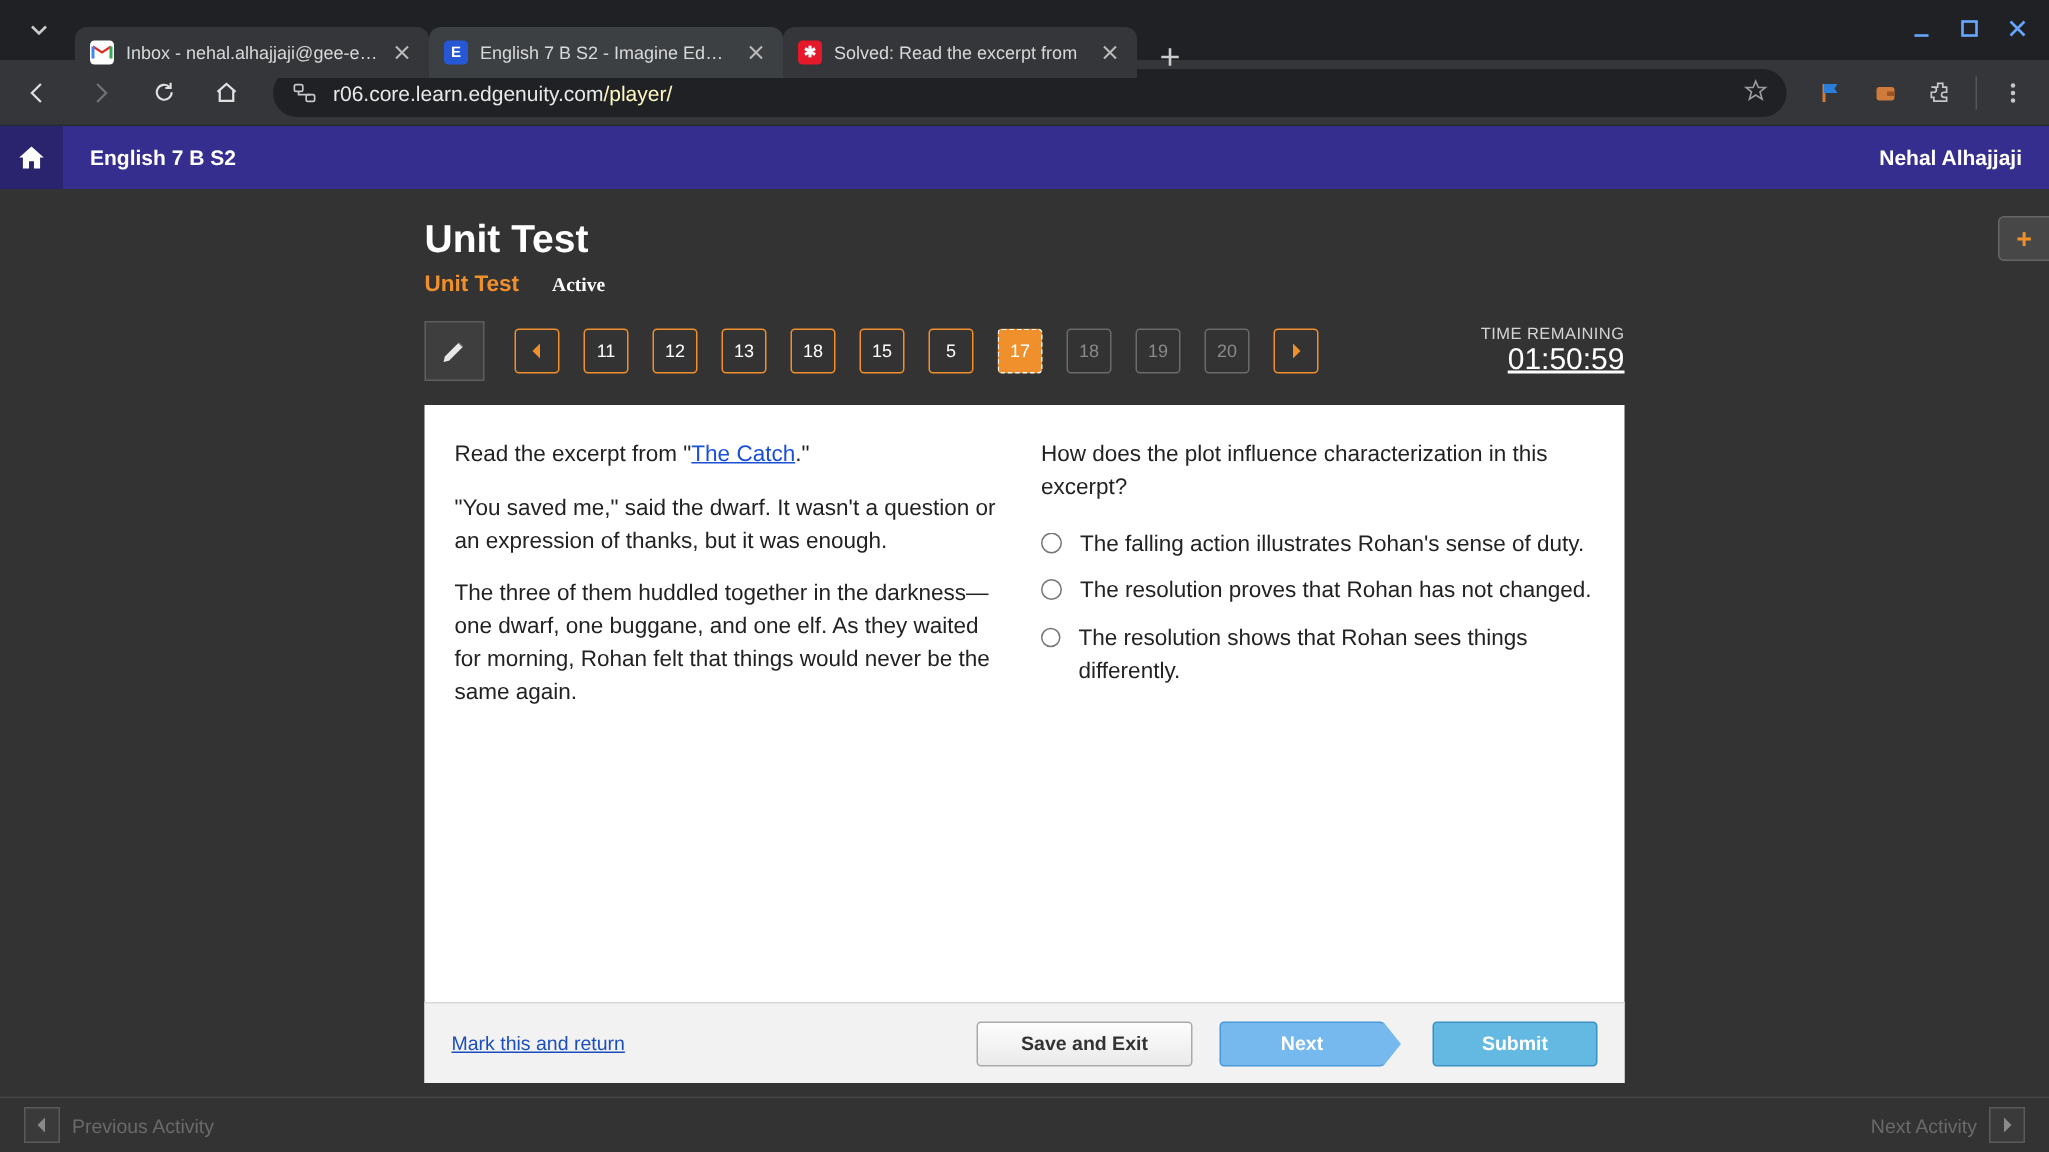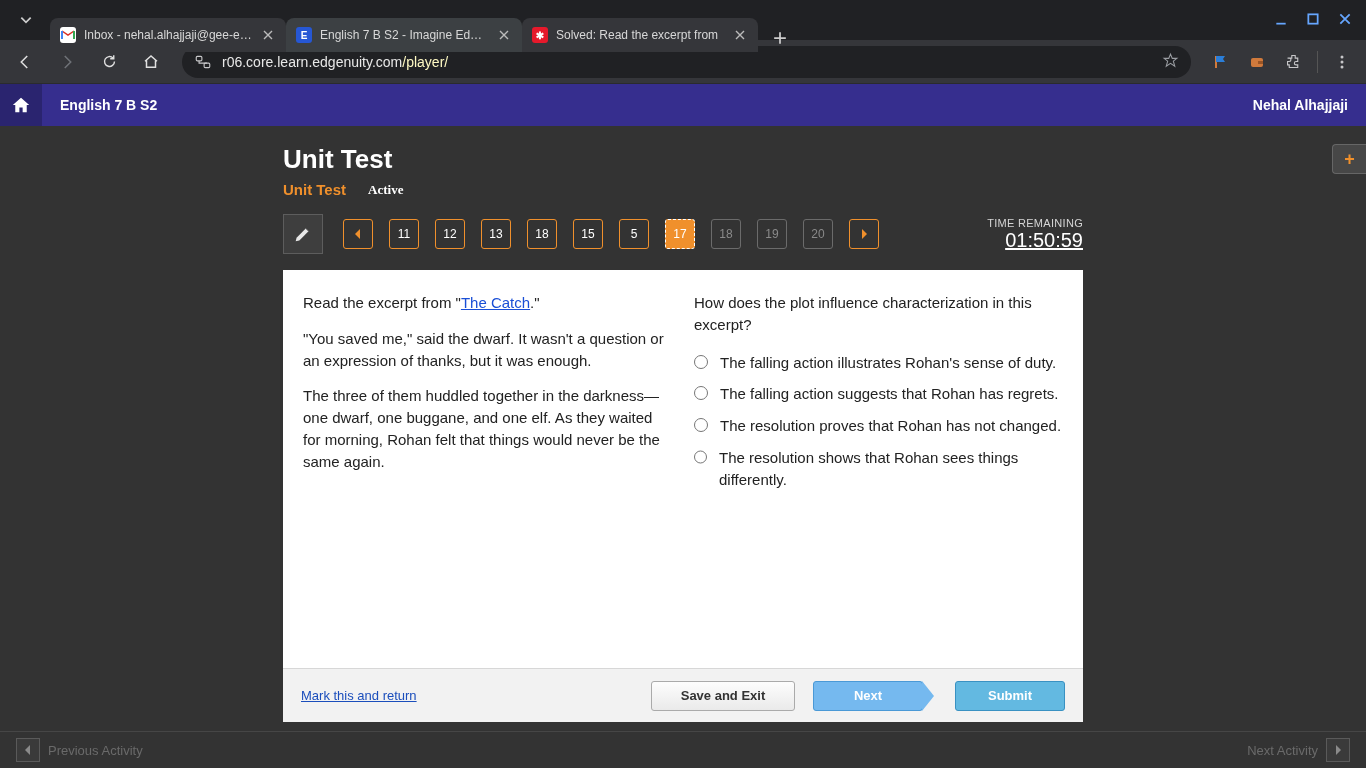--- a/index.html
+++ b/index.html
@@ -292,24 +292,20 @@
           <p>The three of them huddled together in the darkness—one dwarf, one buggane, and one elf. As they waited for morning, Rohan felt that things would never be the same again.</p>
         </div>
         <div class="right-col">
           <div class="stem">How does the plot influence characterization in this excerpt?</div>
           <label class="choice">
             <input type="radio" name="q" style="">
             <span>The falling action illustrates Rohan's sense of duty.</span>
           </label>
           <label class="choice">
             <input type="radio" name="q" style="">
-            <span>The falling action suggests that Rohan has regrets.</span>
-          </label>
-          <label class="choice">
-            <input type="radio" name="q" style="">
             <span>The resolution proves that Rohan has not changed.</span>
           </label>
           <label class="choice">
             <input type="radio" name="q" style="">
             <span>The resolution shows that Rohan sees things differently.</span>
           </label>
         </div>
       </div>
       <div class="panel-bot">
         <a href="#" class="mark-link">Mark this and return</a>

